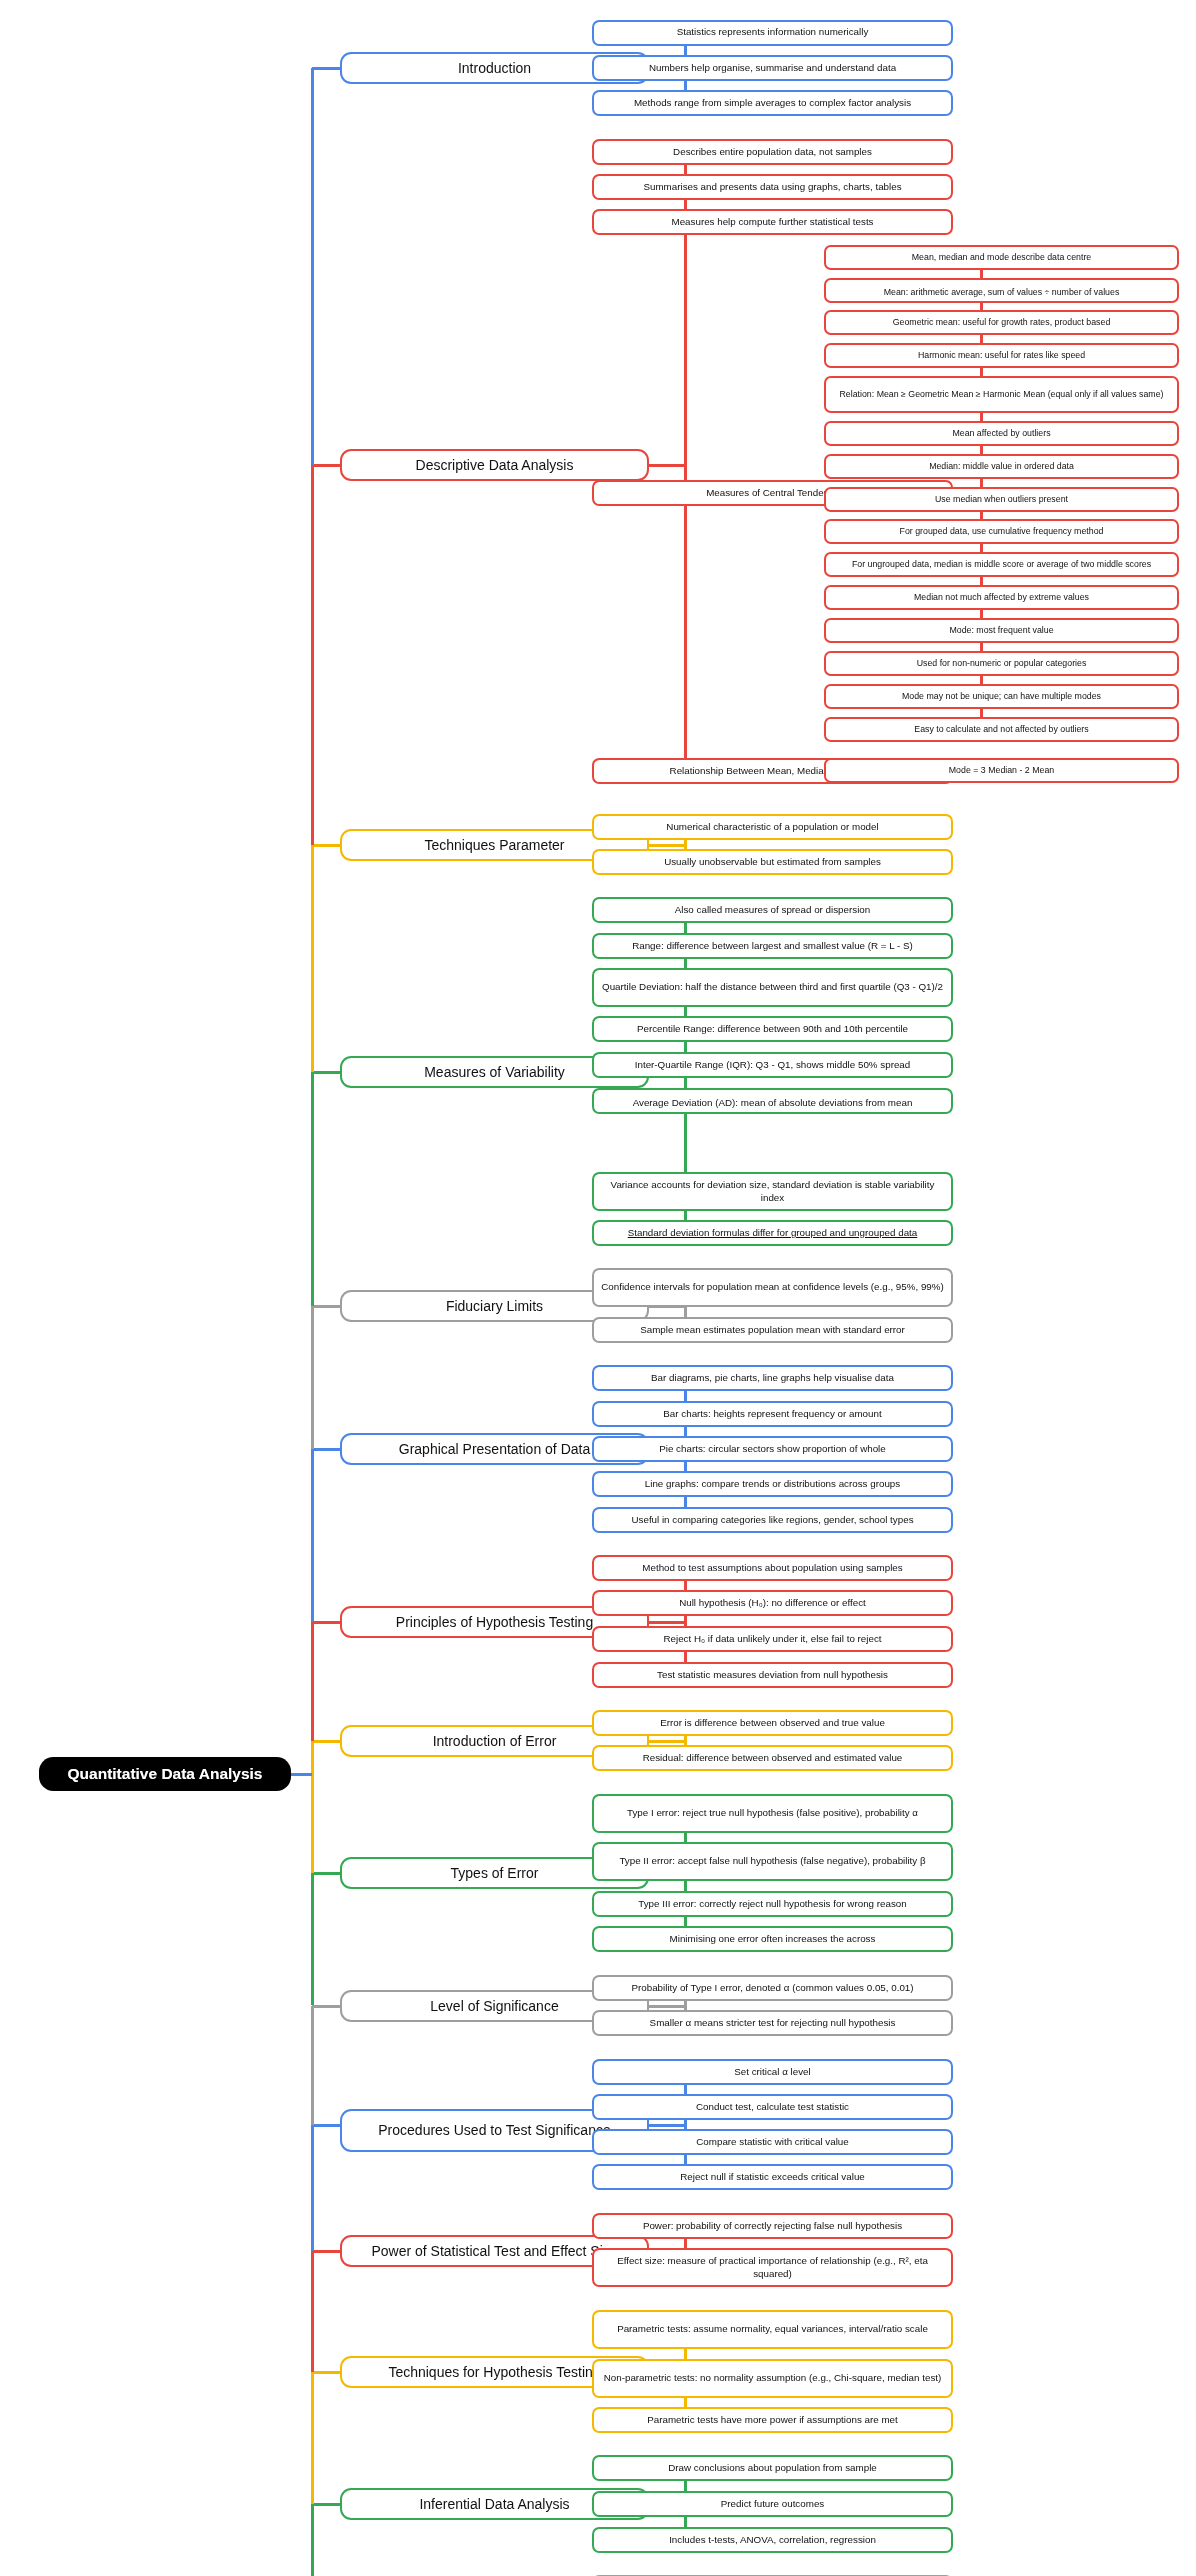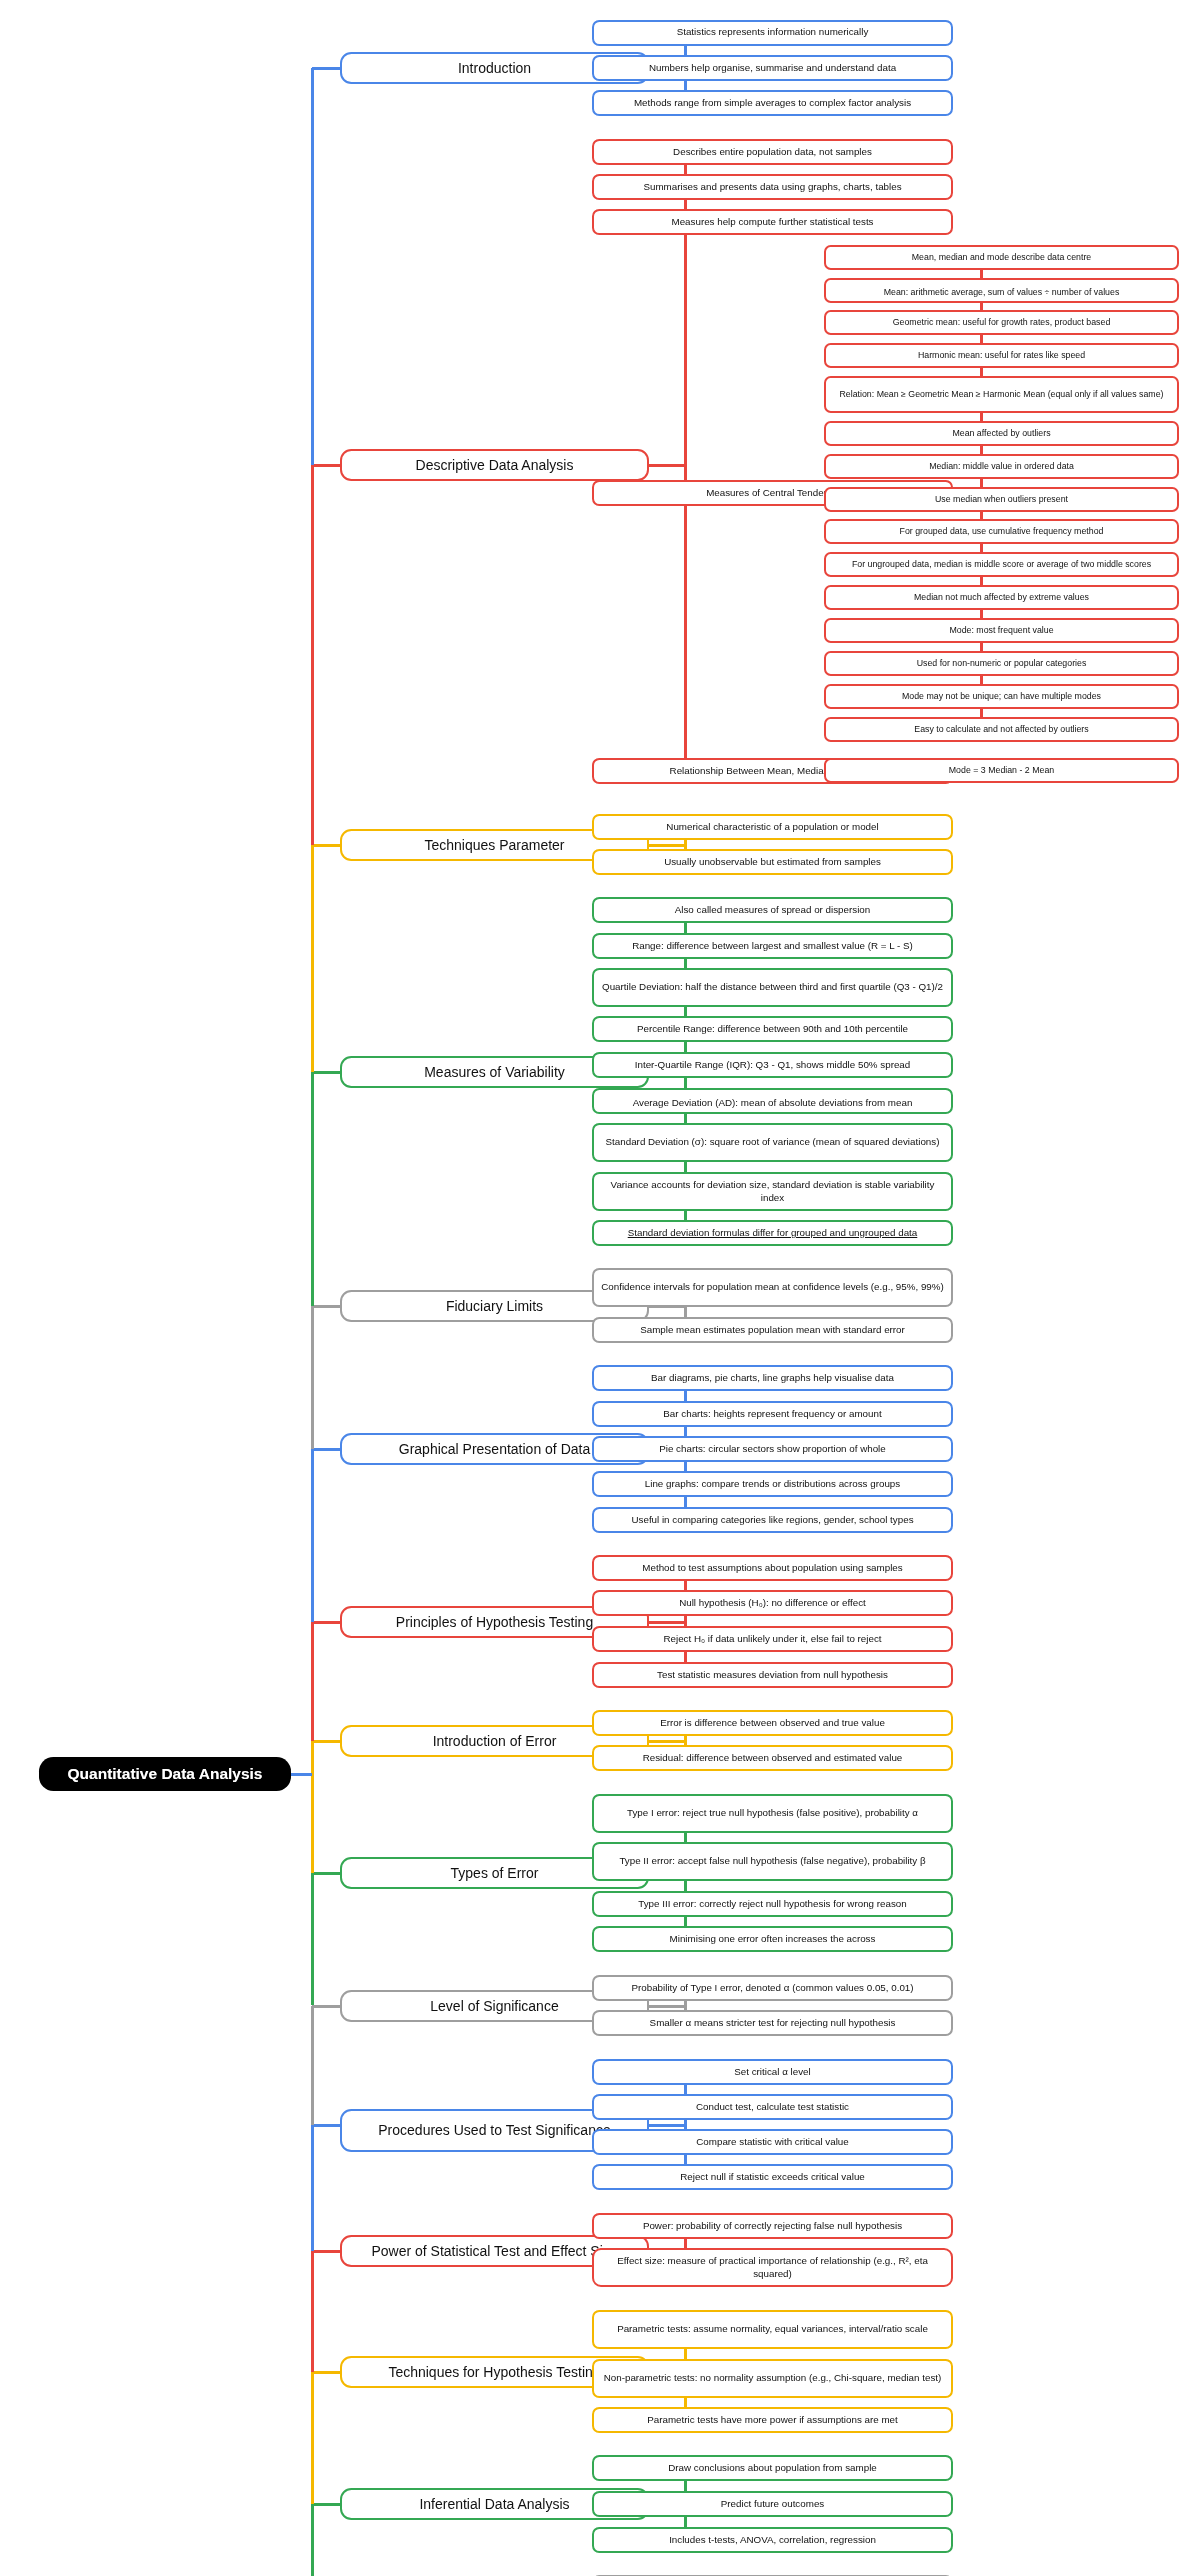--- a/index.html
+++ b/index.html
@@ -211,23 +211,20 @@
     </div>
     <div class="lnk h b-green" style="left: 685px; top: 1029px; width: 1.5px;"></div>
     <div class="node l2 c-green" style="left: 592px; top: 1052px; width: 361px; height: 26px;">
       <span>Inter-Quartile Range (IQR): Q3 - Q1, shows middle 50% spread</span>
     </div>
     <div class="lnk h b-green" style="left: 685px; top: 1064px; width: 1.5px;"></div>
     <div class="node l2 c-green" style="left: 592px; top: 1088px; width: 361px; height: 26px; align-items: flex-end;">
       <span>Average Deviation (AD): mean of absolute deviations from mean</span>
     </div>
     <div class="lnk h b-green" style="left: 685px; top: 1100px; width: 1.5px;"></div>
-    <div class="node l2 c-green" style="left: 592px; top: 1123px; width: 361px; height: 39px;">
-      <span>Standard Deviation (σ): square root of variance (mean of squared deviations)</span>
-    </div>
     <div class="lnk h b-green" style="left: 685px; top: 1141px; width: 1.5px;"></div>
     <div class="node l2 c-green" style="left: 592px; top: 1172px; width: 361px; height: 39px;">
       <span>Variance accounts for deviation size, standard deviation is stable variability index</span>
     </div>
     <div class="lnk h b-green" style="left: 685px; top: 1190px; width: 1.5px;"></div>
     <div class="node l2 c-green" style="left: 592px; top: 1220px; width: 361px; height: 26px; text-decoration: underline;">
       <span>Standard deviation formulas differ for grouped and ungrouped data</span>
     </div>
     <div class="lnk h b-green" style="left: 685px; top: 1232px; width: 1.5px;"></div>
     <div class="lnk v b-green" style="left: 684px; top: 911px; height: 323px;"></div>
@@ -359,21 +356,21 @@
     <div class="lnk h b-blue" style="left: 685px; top: 2176px; width: 1.5px;"></div>
     <div class="lnk v b-blue" style="left: 684px; top: 2072px; height: 106px;"></div>
     <div class="lnk h b-blue" style="left: 649px; top: 2124px; width: 36px;"></div>
     <div class="node l1 c-red" style="left: 340px; top: 2235px; width: 309px; height: 32px;">
       <span>Power of Statistical Test and Effect Size</span>
     </div>
     <div class="node l2 c-red" style="left: 592px; top: 2213px; width: 361px; height: 26px;">
       <span>Power: probability of correctly rejecting false null hypothesis</span>
     </div>
     <div class="lnk h b-red" style="left: 685px; top: 2225px; width: 1.5px;"></div>
-    <div class="node l2 c-red" style="left: 592px; top: 2248px; width: 361px; height: 39px; border-radius: 9px;">
+    <div class="node l2 c-red" style="left: 592px; top: 2248px; width: 361px; height: 39px;">
       <span>Effect size: measure of practical importance of relationship (e.g., R², eta squared)</span>
     </div>
     <div class="lnk h b-red" style="left: 685px; top: 2267px; width: 1.5px;"></div>
     <div class="lnk v b-red" style="left: 684px; top: 2226px; height: 41px;"></div>
     <div class="lnk h b-red" style="left: 649px; top: 2250px; width: 36px;"></div>
     <div class="node l1 c-yellow" style="left: 340px; top: 2356px; width: 309px; height: 32px;">
       <span>Techniques for Hypothesis Testing</span>
     </div>
     <div class="node l2 c-yellow" style="left: 592px; top: 2310px; width: 361px; height: 39px;">
       <span>Parametric tests: assume normality, equal variances, interval/ratio scale</span>

